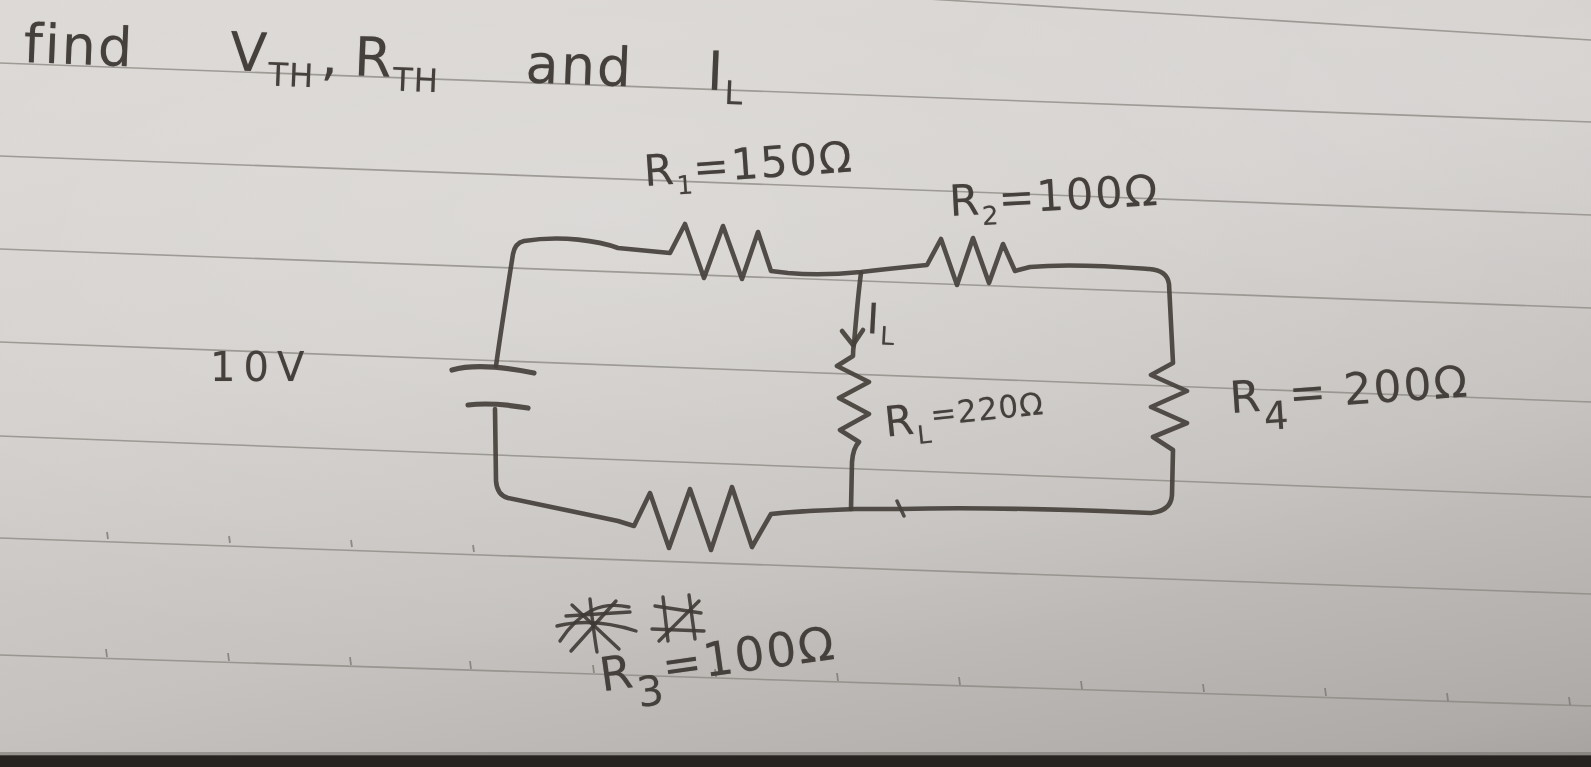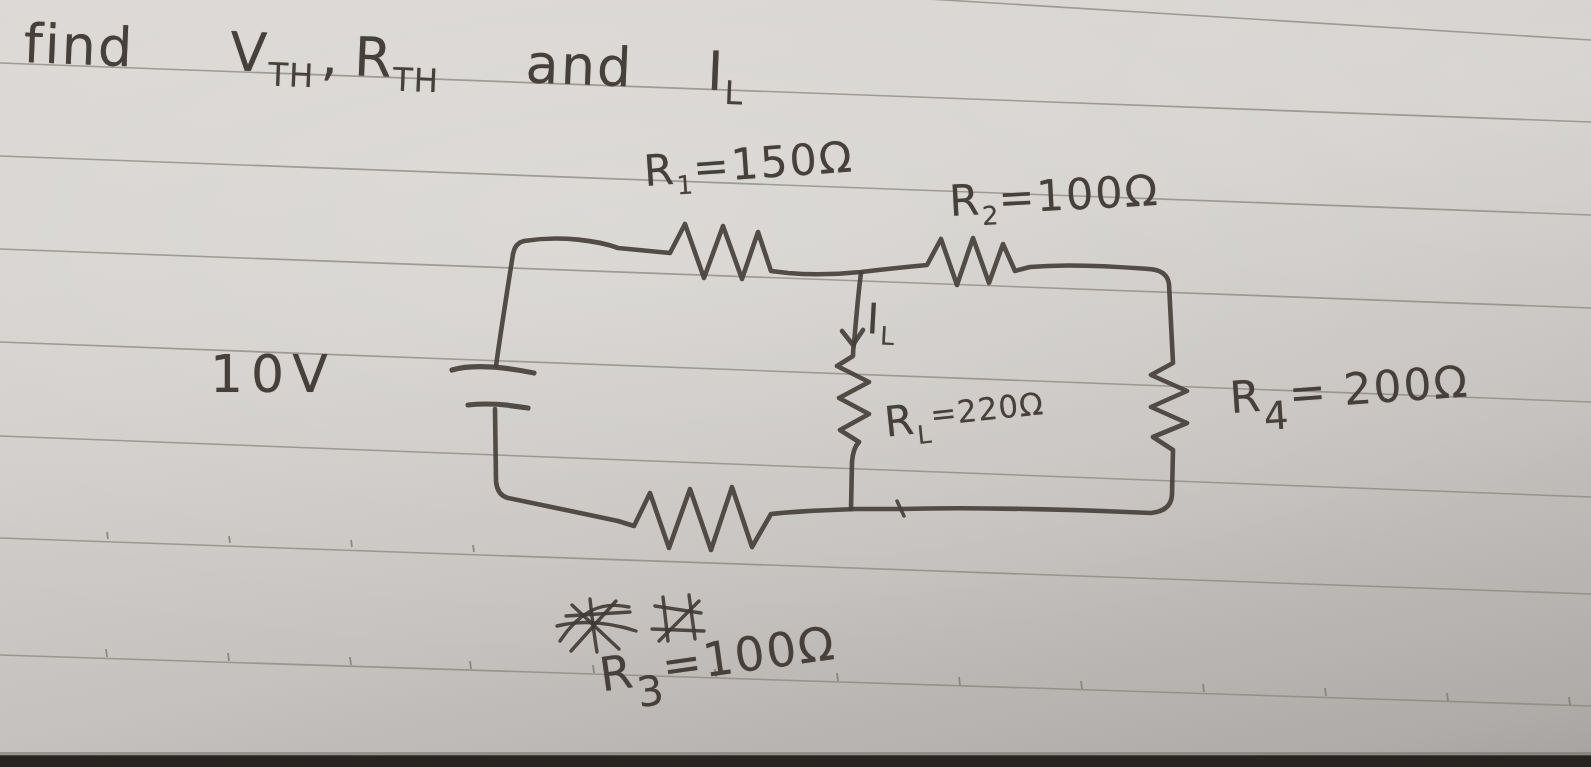--- a/index.html
+++ b/index.html
@@ -124,21 +124,21 @@
   </div>
 
   <div class="ink" style="left:642px; top:146px; font-size:43px; transform:rotate(-4deg); transform-origin:left top;">
     <span>R</span><span class="sub">1</span><span>=150Ω</span>
   </div>
 
   <div class="ink" style="left:948px; top:176px; font-size:43px; transform:rotate(-3deg); transform-origin:left top;">
     <span>R</span><span class="sub">2</span><span>=100Ω</span>
   </div>
 
-  <div class="ink" style="left:210px; top:344px; font-size:52px; letter-spacing:8px;">
+  <div class="ink" style="left:210px; top:344px; font-size:40px; letter-spacing:8px;">
     <span>10V</span>
   </div>
 
   <div class="ink" style="left:868px; top:294px; font-size:42px; transform:rotate(3deg); transform-origin:left top;">
     <span>I</span><span class="sub">L</span>
   </div>
 
   <div class="ink" style="left:882px; top:398px; font-size:42px; transform:rotate(-6deg); transform-origin:left top;">
     <span>R</span><span class="sub">L</span><span class="small-val">=220Ω</span>
   </div>

